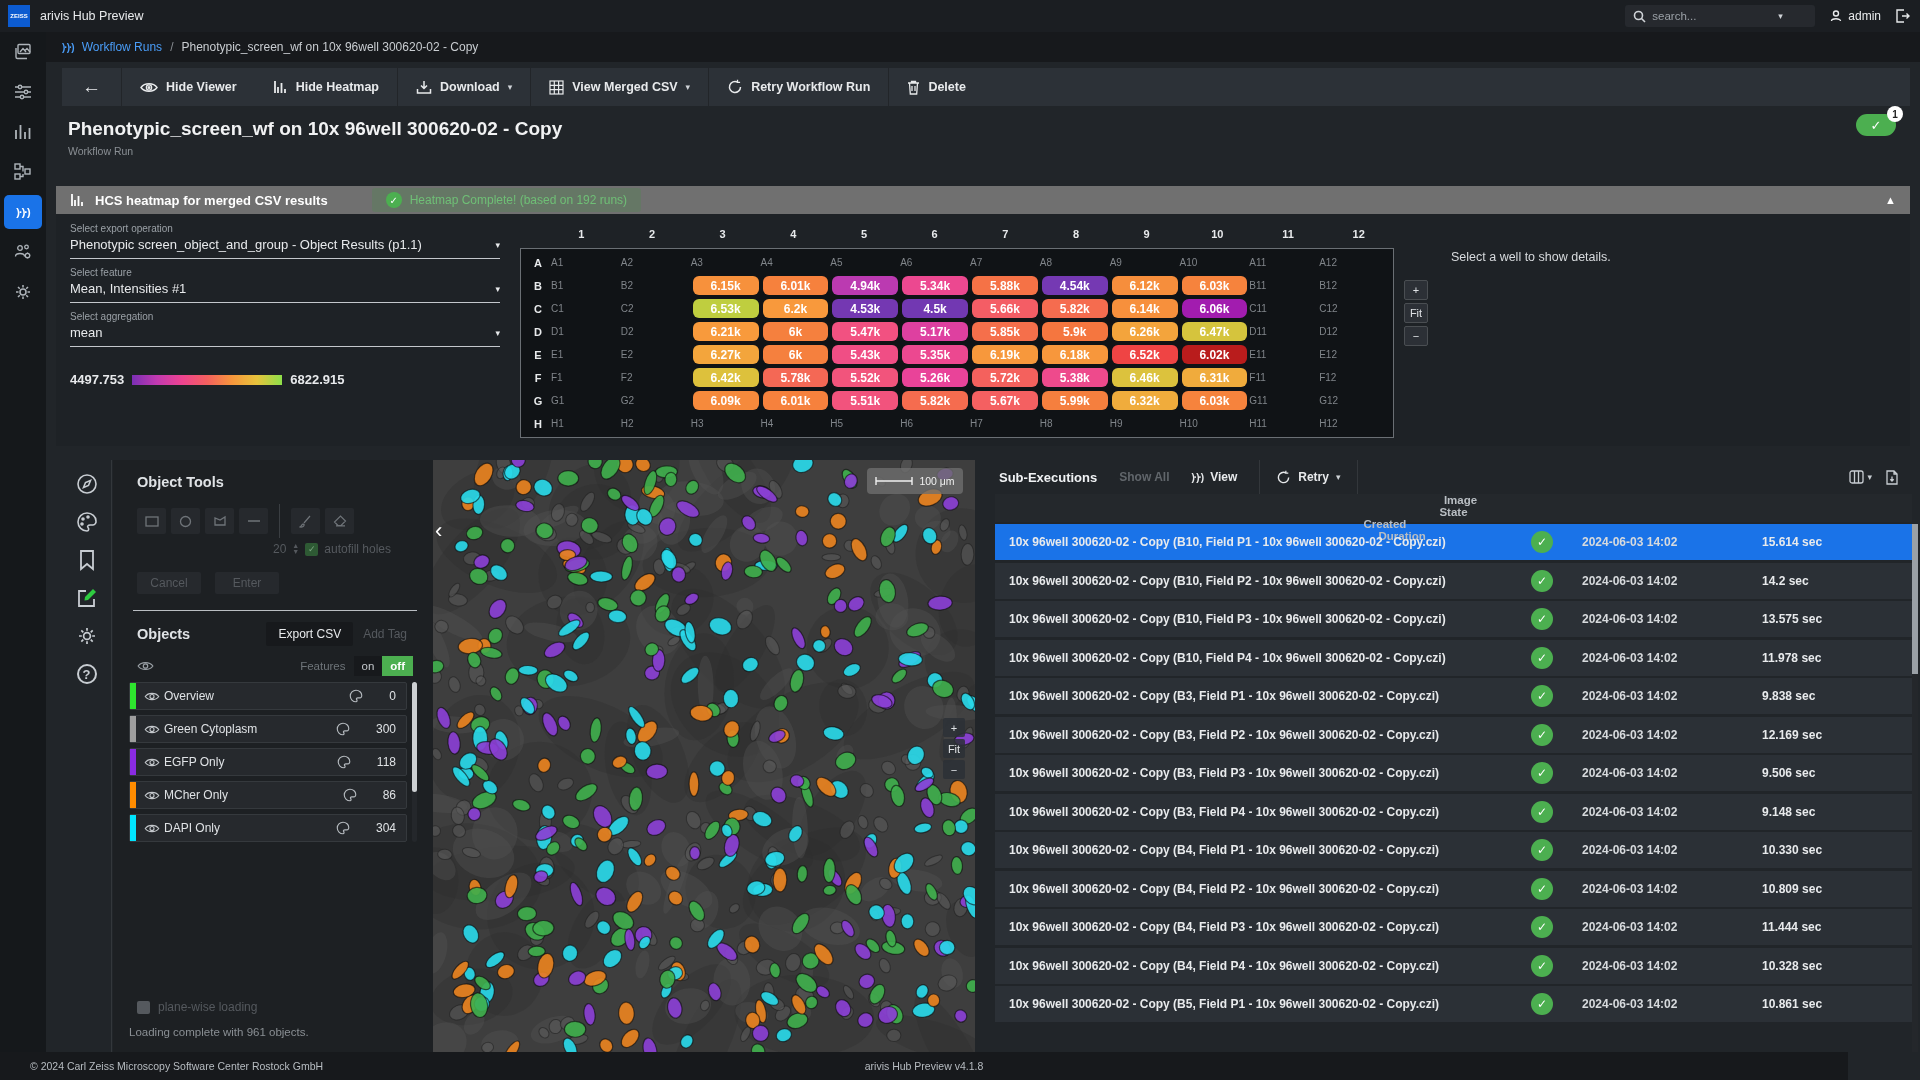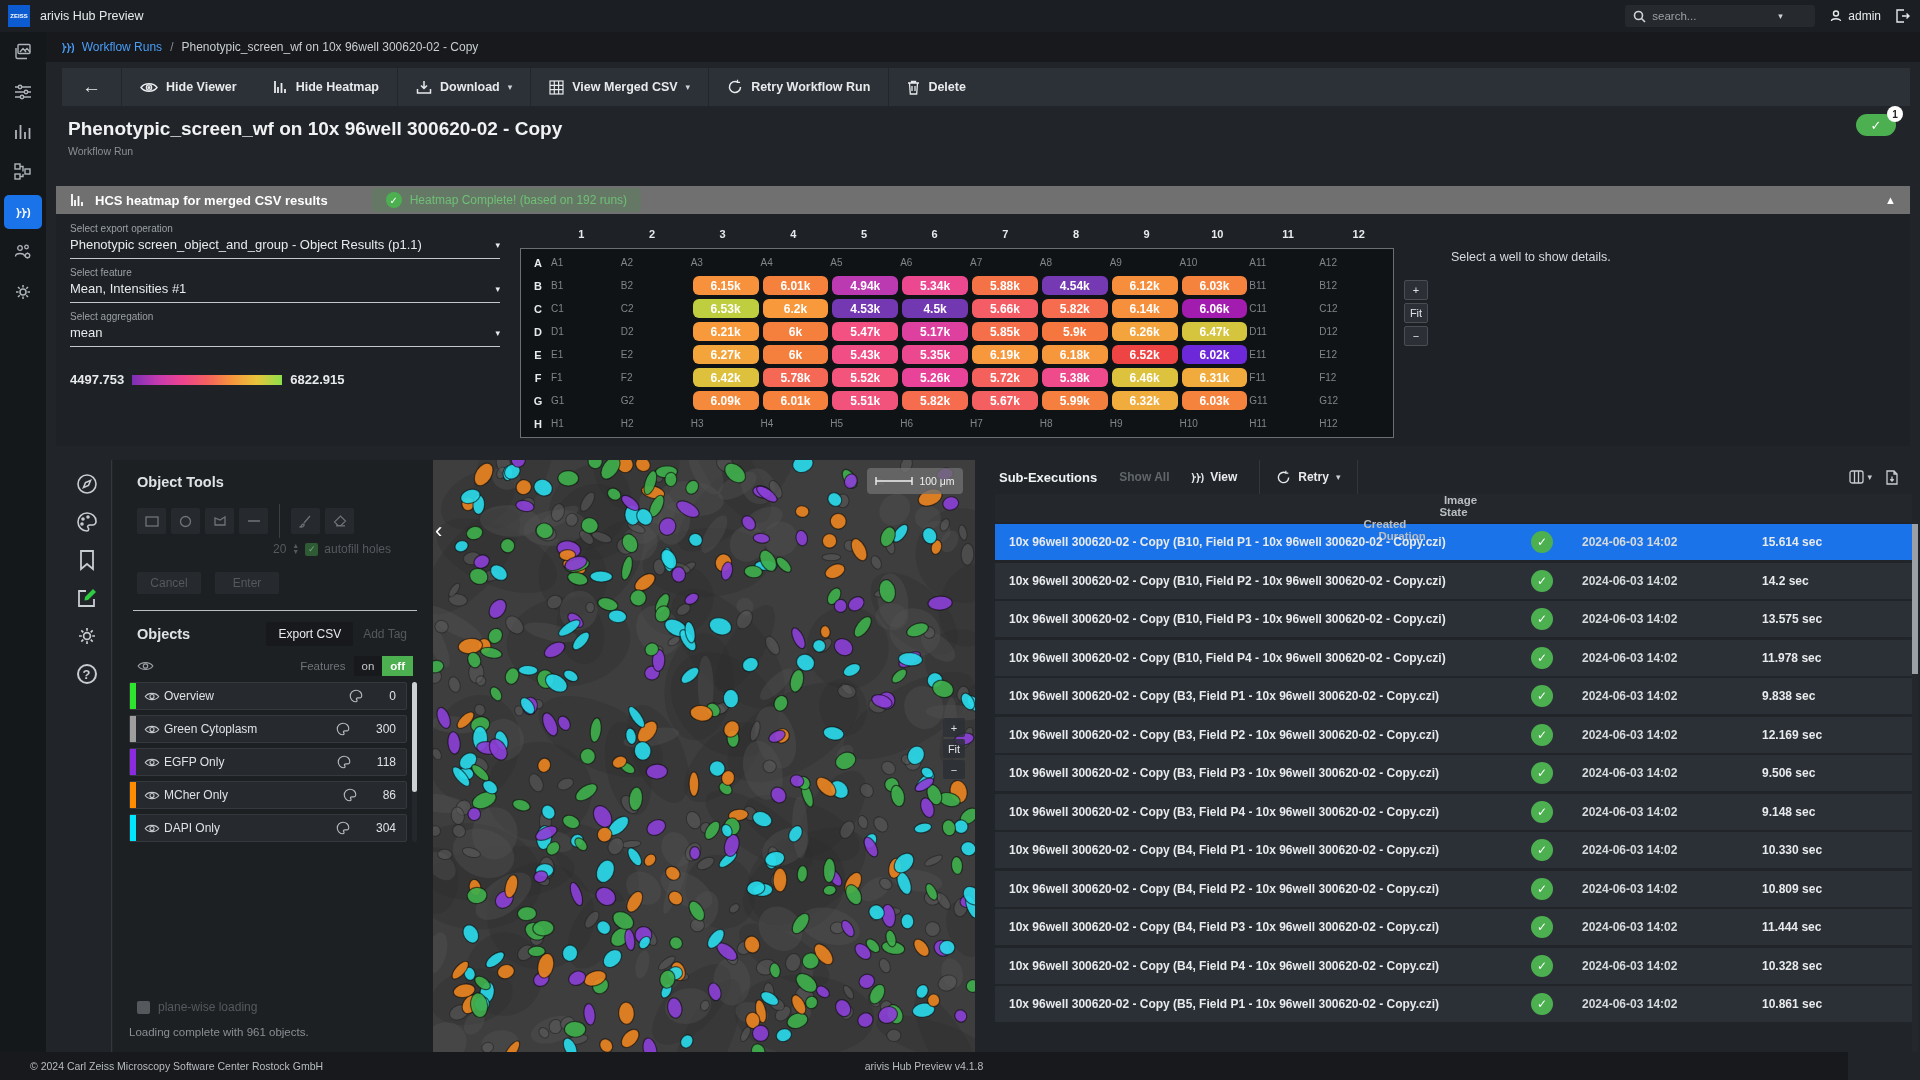--- a/index.html
+++ b/index.html
@@ -459,21 +459,21 @@
               <div class="row-lab">E</div>
               <div class="well-empty">E1</div>
               <div class="well-empty">E2</div>
               <div class="well-cell" style="background: rgb(243, 165, 60);">6.27k</div>
               <div class="well-cell" style="background: rgb(245, 128, 62);">6k</div>
               <div class="well-cell" style="background: rgb(240, 78, 133);">5.43k</div>
               <div class="well-cell" style="background: rgb(236, 72, 144);">5.35k</div>
               <div class="well-cell" style="background: rgb(247, 152, 60);">6.19k</div>
               <div class="well-cell" style="background: rgb(247, 151, 60);">6.18k</div>
               <div class="well-cell" style="background: #ef4444;">6.52k</div>
-              <div class="well-cell" style="background: #6d28d9;">6.02k</div>
+              <div class="well-cell" style="background: #b91c1c;">6.02k</div>
               <div class="well-empty">E11</div>
               <div class="well-empty">E12</div>
             </div>
             <div class="plate-row">
               <div class="row-lab">F</div>
               <div class="well-empty">F1</div>
               <div class="well-empty">F2</div>
               <div class="well-cell" style="background: rgb(221, 193, 60);">6.42k</div>
               <div class="well-cell" style="background: rgb(244, 104, 85);">5.78k</div>
               <div class="well-cell" style="background: rgb(242, 84, 124);">5.52k</div>

